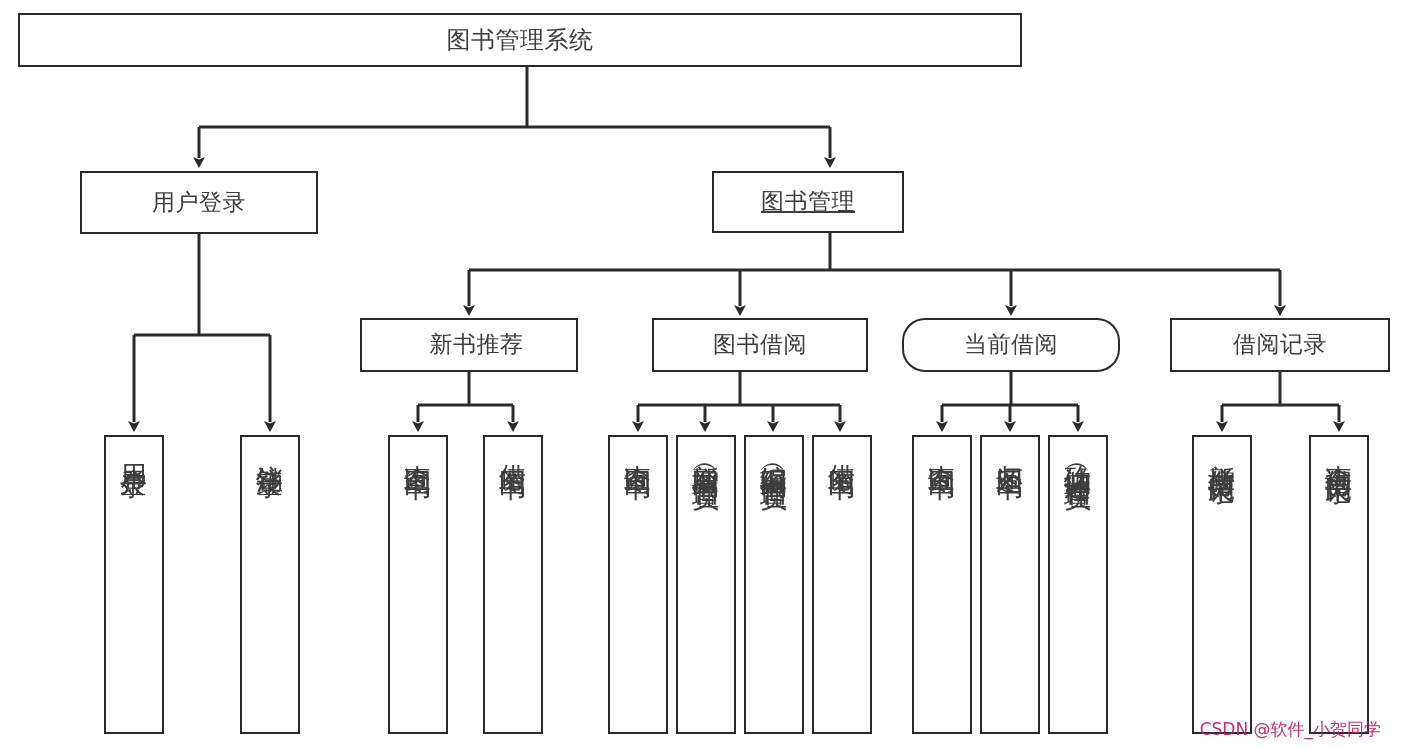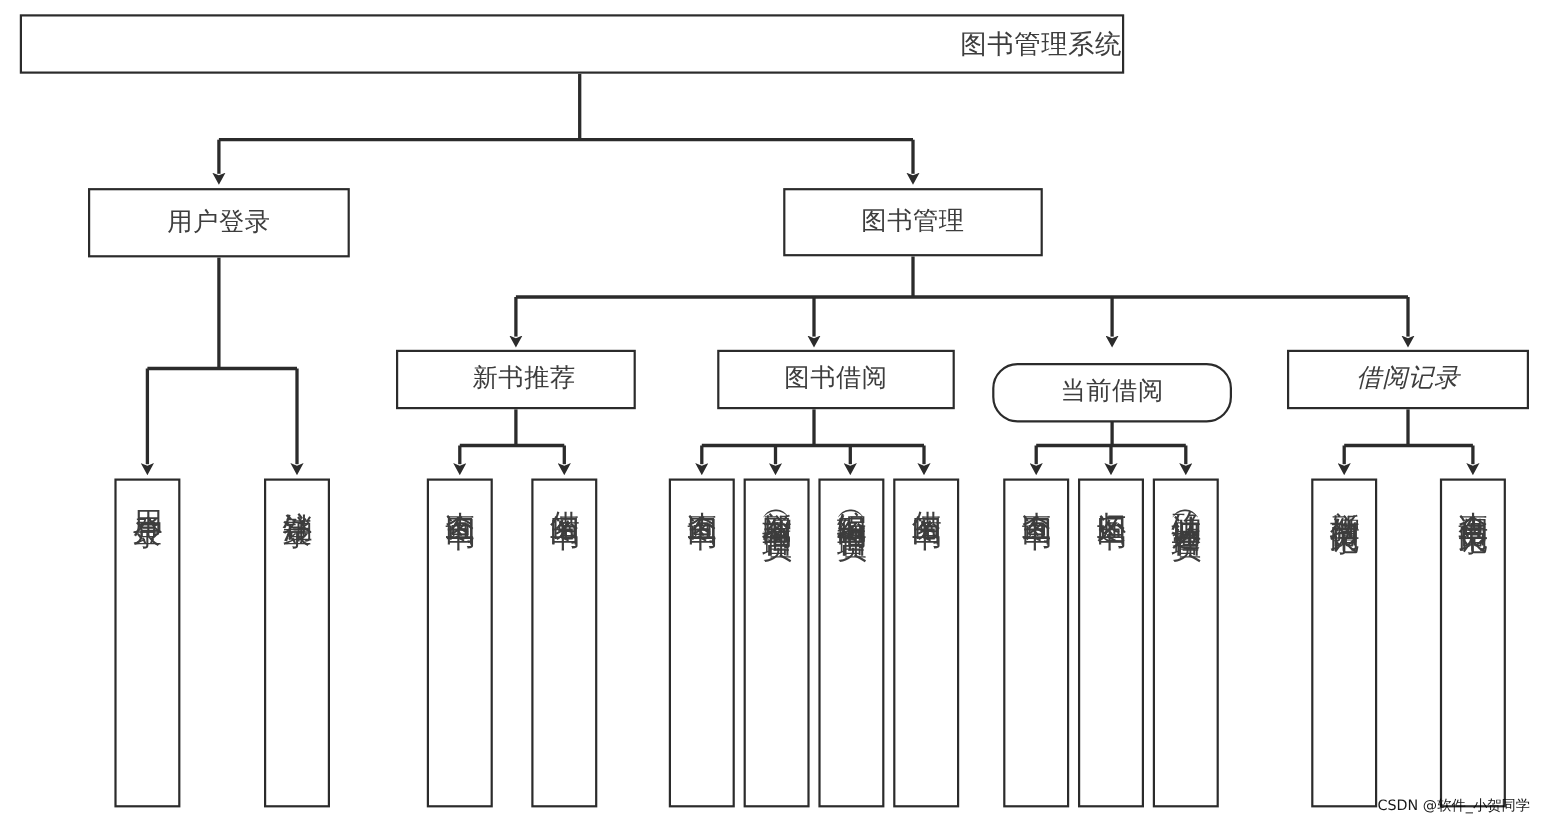--- a/index.html
+++ b/index.html
@@ -60,24 +60,24 @@
     writing-mode: vertical-rl;
     text-orientation: upright;
     font-size: 27px;
     line-height: 1.0;
     letter-spacing: 3px;
     white-space: nowrap;
     color: #3d3d3d;
   }
   .watermark {
     position: absolute;
-    right: 14px;
+    right: 24px;
     bottom: 6px;
-    font-size: 13px;
-    color: #000000;
+    font-size: 17px;
+    color: #be185d;
     white-space: nowrap;
     opacity: 0.9;
   }
 </style>
 </head>
 <body>
 
 <div id="canvas">
 
   <svg id="wires" viewBox="0 0 1405 747">
@@ -123,41 +123,41 @@
       <path d="M1010,405 L1010,422" marker-end="url(#arrow)"></path>
       <path d="M1078,405 L1078,422" marker-end="url(#arrow)"></path>
 
       <path d="M1280,372 L1280,405"></path>
       <path d="M1222,405 L1339,405"></path>
       <path d="M1222,405 L1222,422" marker-end="url(#arrow)"></path>
       <path d="M1339,405 L1339,422" marker-end="url(#arrow)"></path>
     </g>
   </svg>
 
-  <div class="node horiz root" style="left:18px; top:13px; width:1004px; height:54px;justify-content:flex-end;">
+  <div class="node horiz root" style="left:18px; top:13px; width:1004px; height:54px;">
     <span class="lbl">图书管理系统</span>
   </div>
 
   <div class="node horiz" style="left:80px; top:171px; width:238px; height:63px;">
     <span class="lbl">用户登录</span>
   </div>
-  <div class="node horiz" style="left:712px; top:171px; width:236px; height:62px;">
+  <div class="node horiz" style="left:712px; top:171px; width:192px; height:62px;text-decoration:underline;">
     <span class="lbl">图书管理</span>
   </div>
 
   <div class="node horiz" style="left:360px; top:318px; width:218px; height:54px;padding-left:15px;">
     <span class="lbl">新书推荐</span>
   </div>
   <div class="node horiz" style="left:632px; top:318px; width:216px; height:54px;margin-left:20px;">
     <span class="lbl">图书借阅</span>
   </div>
-  <div class="node horiz" style="left:902px; top:330px; width:218px; height:54px;border-radius:23px;">
+  <div class="node horiz" style="left:902px; top:318px; width:218px; height:54px;border-radius:23px;">
     <span class="lbl">当前借阅</span>
   </div>
-  <div class="node horiz" style="left:1170px; top:318px; width:220px; height:54px;font-style:italic;">
+  <div class="node horiz" style="left:1170px; top:318px; width:220px; height:54px;">
     <span class="lbl">借阅记录</span>
   </div>
 
   <div class="node leaf" style="left:104px; top:435px; width:60px; height:299px;">
     <span class="lbl">用户登录</span>
   </div>
   <div class="node leaf" style="left:240px; top:435px; width:60px; height:299px;">
     <span class="lbl">注销登录</span>
   </div>
 

